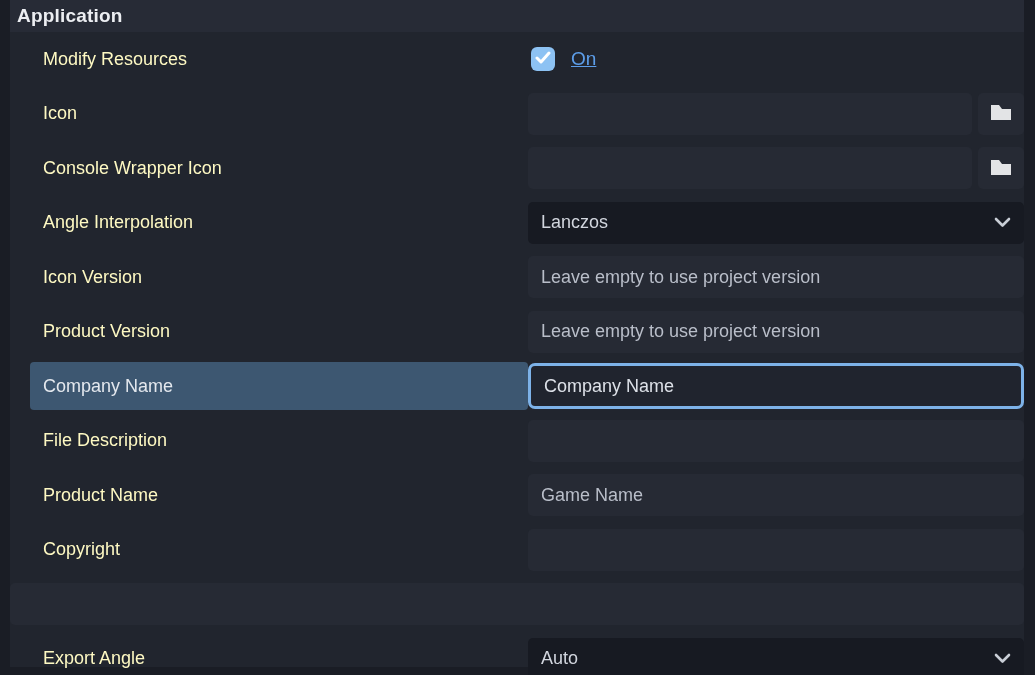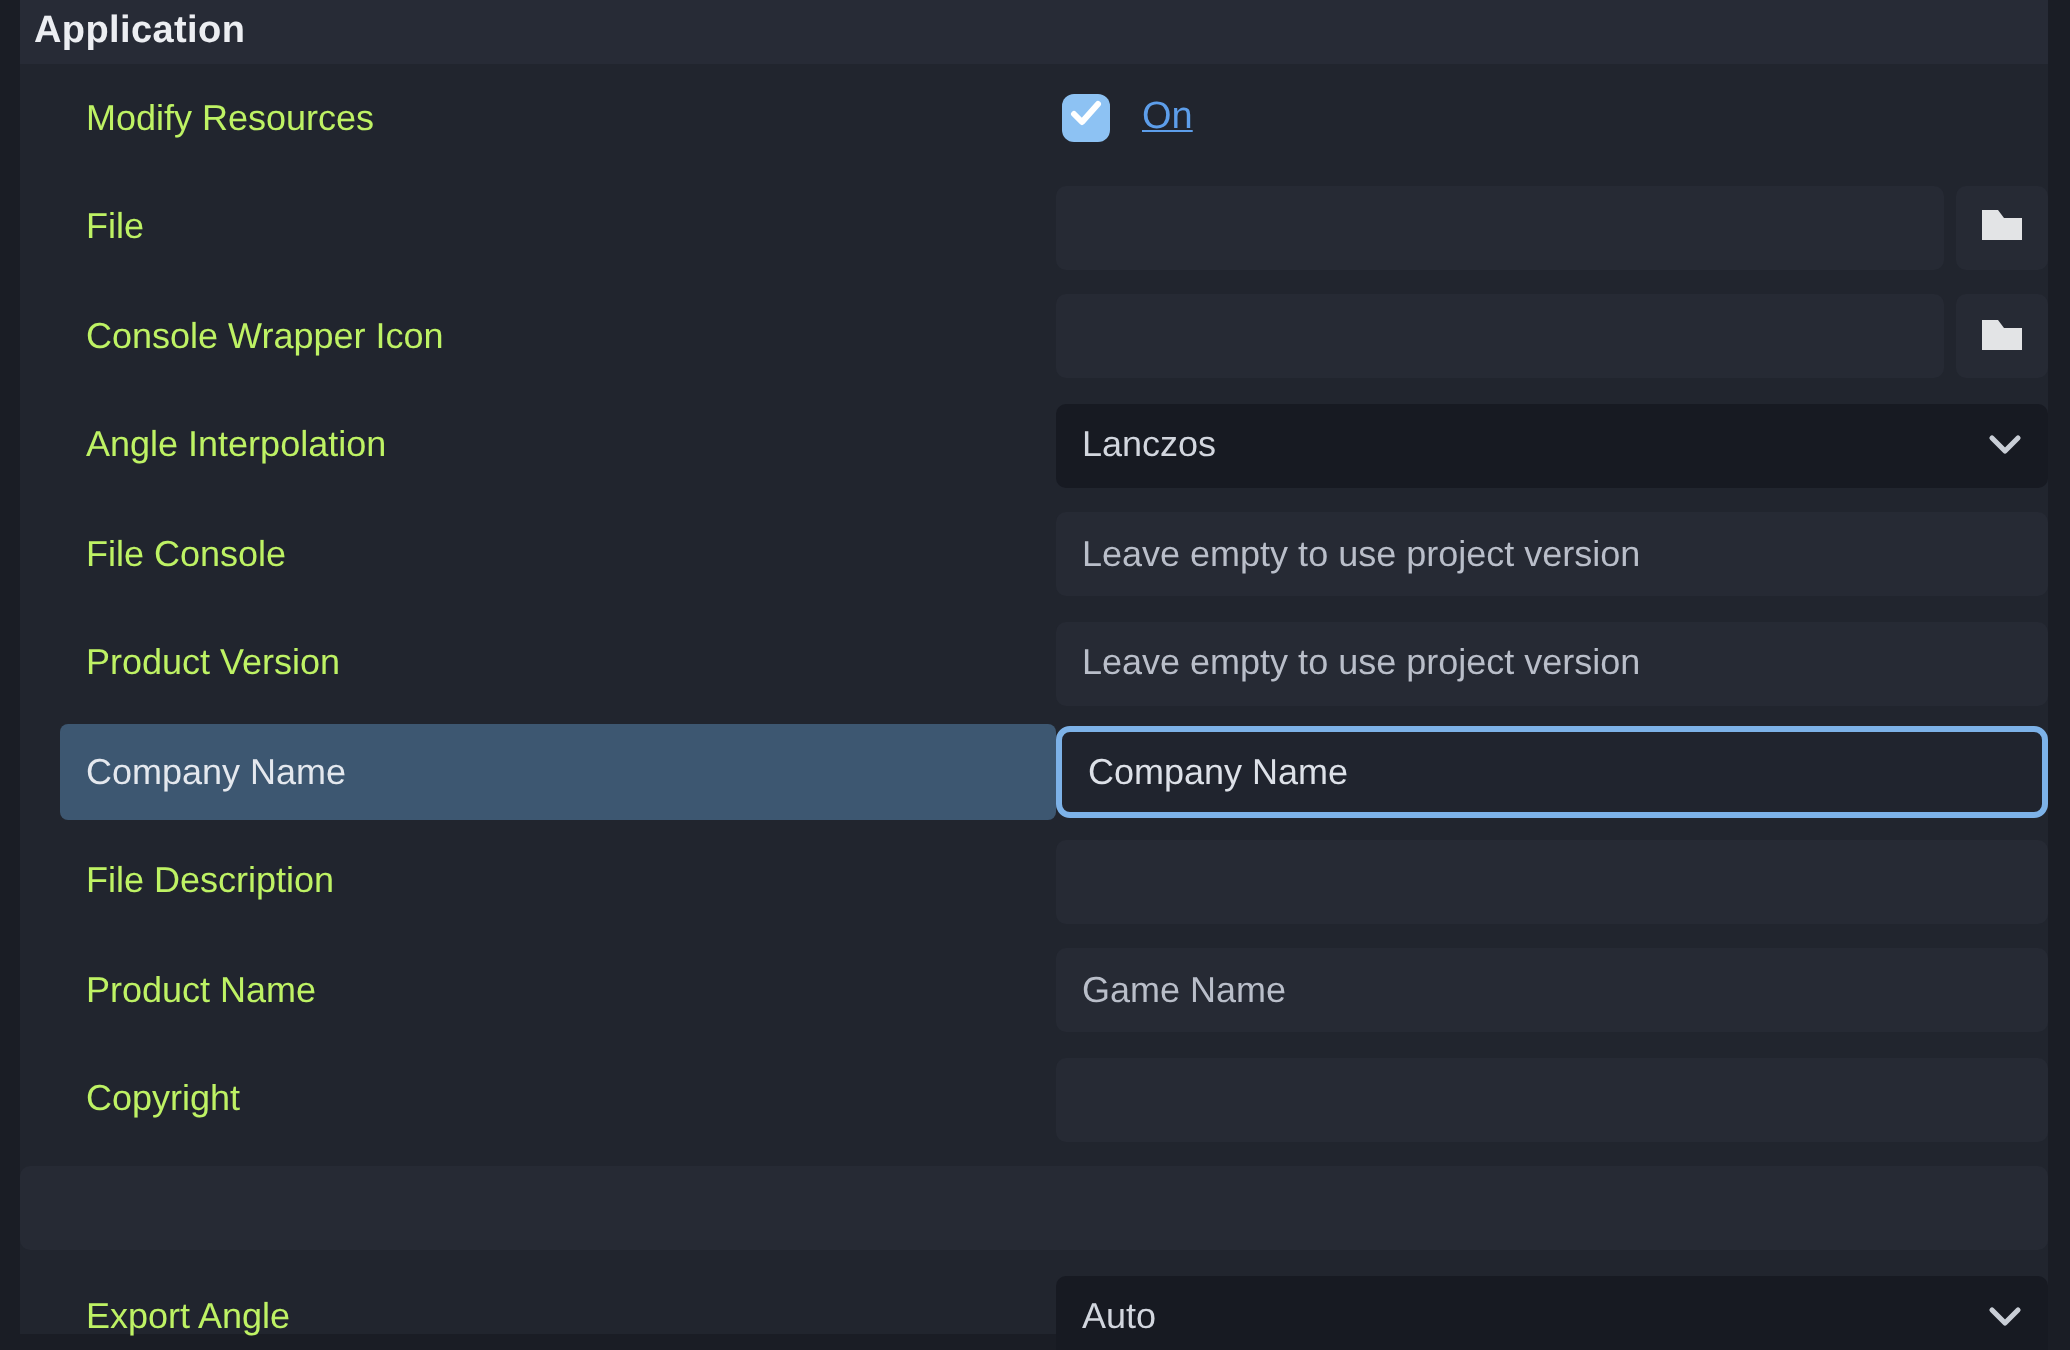--- a/index.html
+++ b/index.html
@@ -12,21 +12,21 @@
   .panel{position:absolute;left:10px;top:0;width:1014px;height:675px;}
   .section-header{
     margin-top:0;height:32px;background:#272b36;
     display:flex;align-items:center;padding-left:7px;box-sizing:border-box;
     color:#eceef2;font-size:19px;font-weight:700;letter-spacing:.2px;
   }
   .rows{background:#21252e;height:635px;}
   .row{height:54.5px;display:flex;align-items:center;}
   .row-label{
     width:518px;box-sizing:border-box;padding-left:33px;
-    font-size:18px;color:#bef264;white-space:nowrap;overflow:hidden;
+    font-size:18px;color:#fef9c3;white-space:nowrap;overflow:hidden;
   }
   .row.selected .row-label{
     margin-left:20px;width:498px;padding-left:13px;height:48px;
     display:flex;align-items:center;background:#3d5771;border-radius:4px;
     color:#e4e8ee;
   }
   .row-field{flex:1;display:flex;align-items:center;min-width:0;}
   .tinput{
     flex:1;height:42px;box-sizing:border-box;background:#262a34;border:none;
     border-radius:5px;padding:0 13px;font-size:18px;color:#eab308;outline:none;
@@ -72,21 +72,21 @@
             <svg width="16" height="13" viewBox="0 0 16 13">
                 <polyline points="2,7 6,11 14,2" fill="none" stroke="#ffffff" stroke-width="3" stroke-linecap="round" stroke-linejoin="round"></polyline>
               </svg>
           </span>
         </div>
         <div class="on-label">On</div>
       </div>
     </div>
 
     <div class="row">
-      <div class="row-label">File</div>
+      <div class="row-label">Icon</div>
       <div class="row-field">
         <input class="tinput" type="text" value="" style="">
         <button class="folder-btn">
           <span>
             <svg width="22" height="18" viewBox="0 0 22 18">
                 <path d="M1 2 h8 l3 4 h9 v11 h-20 z" fill="#e3e4e6"></path>
               </svg>
           </span>
         </button>
       </div>
@@ -114,21 +114,21 @@
           <span class="chev">
             <svg width="17" height="11" viewBox="0 0 17 11">
                 <polyline points="2,2 8.5,8.5 15,2" fill="none" stroke="#c9ced6" stroke-width="2.6" stroke-linecap="round" stroke-linejoin="round"></polyline>
               </svg>
           </span>
         </div>
       </div>
     </div>
 
     <div class="row">
-      <div class="row-label">File Console</div>
+      <div class="row-label">Icon Version</div>
       <div class="row-field">
         <input class="tinput" type="text" placeholder="Leave empty to use project version" style="">
       </div>
     </div>
 
     <div class="row">
       <div class="row-label">Product Version</div>
       <div class="row-field">
         <input class="tinput" type="text" placeholder="Leave empty to use project version" style="">
       </div>

